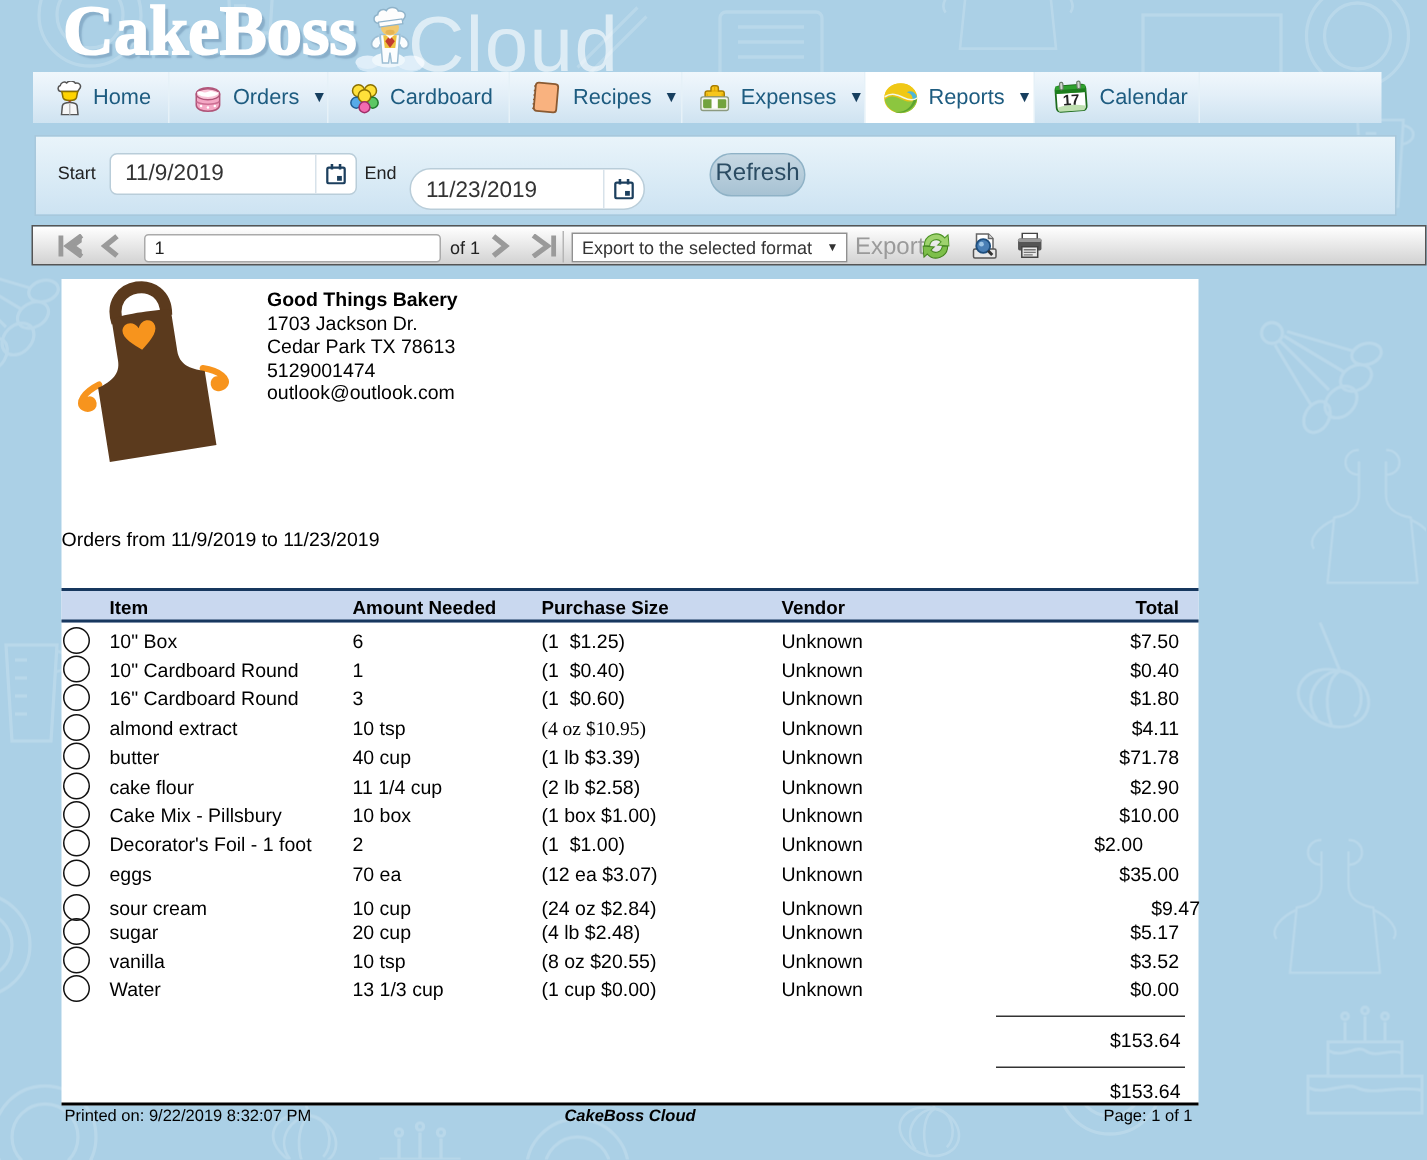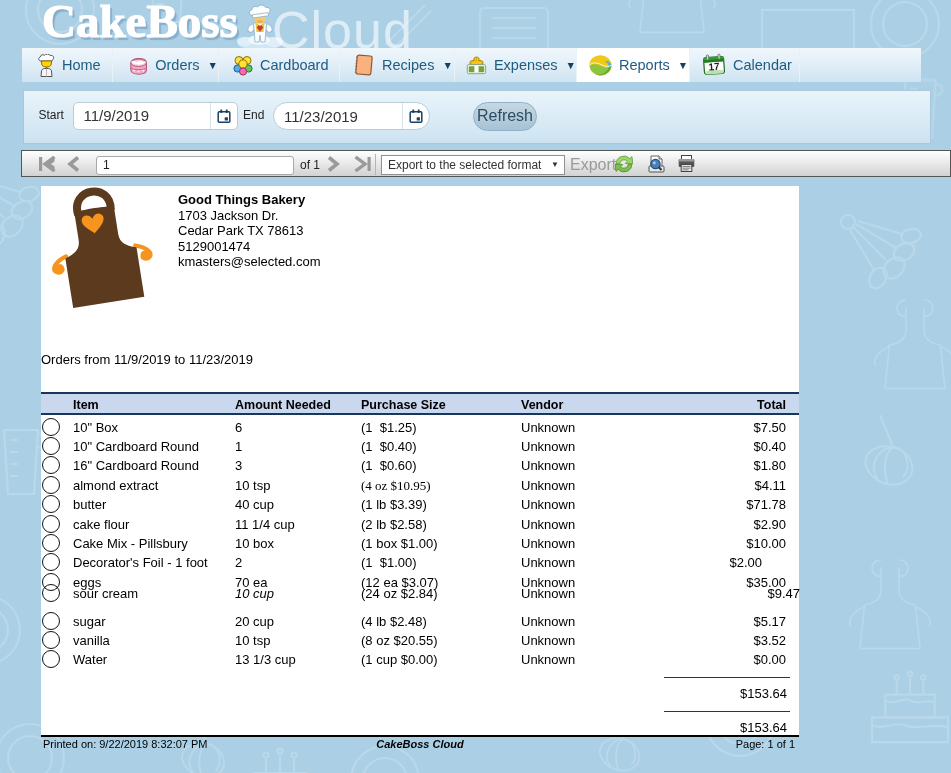--- a/index.html
+++ b/index.html
@@ -279,21 +279,21 @@
     <span class="dtext" style="flex:1;">11/9/2019</span>
     <span class="calbtn">
       <svg width="14" height="14" viewBox="0 0 14 14">
         <rect x="1.2" y="2.8" width="11.6" height="10.4" rx="1" fill="none" stroke="#1c3f5e" stroke-width="1.5"></rect>
         <path d="M4.3 0.4 L4.3 4 M9.7 0.4 L9.7 4" stroke="#1c3f5e" stroke-width="1.7"></path>
         <rect x="7.7" y="8.3" width="3.2" height="3.2" fill="#1c3f5e"></rect>
       </svg>
     </span>
   </div>
   <span class="lbl abs" style="left:219px; top:17px;">End</span>
-  <div class="dategroup abs" style="left:249px; top:11px; width:157px;border-radius:14px;">
+  <div class="dategroup abs" style="left:249px; top:21px; width:157px;border-radius:14px;">
     <span class="dtext" style="flex:1;">11/23/2019</span>
     <span class="calbtn">
       <svg width="14" height="14" viewBox="0 0 14 14">
         <rect x="1.2" y="2.8" width="11.6" height="10.4" rx="1" fill="none" stroke="#1c3f5e" stroke-width="1.5"></rect>
         <path d="M4.3 0.4 L4.3 4 M9.7 0.4 L9.7 4" stroke="#1c3f5e" stroke-width="1.7"></path>
         <rect x="7.7" y="8.3" width="3.2" height="3.2" fill="#1c3f5e"></rect>
       </svg>
     </span>
   </div>
   <div id="refreshbtn" class="abs" style="left:419px; top:10.5px;margin-left:30px;">Refresh</div>
@@ -358,21 +358,21 @@
 
     <path d="M51 31 C48.5 25 41 25.5 40 31 C39.2 36 46 41.5 51 45.5 C56 41.5 62.8 36 62 31 C61 25.5 53.5 25 51 31 Z" fill="#f7941d"></path>
   </g>
 </svg>
 
 <div class="abs rpt" style="left:178px; top:192px; line-height:15.6px; z-index:3;">
   <div style="font-weight:bold;">Good Things Bakery</div>
   <div>1703 Jackson Dr.</div>
   <div>Cedar Park TX 78613</div>
   <div>5129001474</div>
-  <div>kmasters@selected.com</div>
+  <div>outlook@outlook.com</div>
 </div>
 
 <div class="abs rpt" style="left:41px; top:352px; width:758px; text-align:left; z-index:3;">Orders from 11/9/2019 to 11/23/2019</div>
 
 <div class="abs" style="left:41px; top:392px; width:758px; height:23px; background:#c9d8ef; border-top:2px solid #17375e; border-bottom:2px solid #17375e; z-index:3;">
   <span class="rpt hcell" style="left:32px;">Item</span>
   <span class="rpt hcell" style="left:194px;">Amount Needed</span>
   <span class="rpt hcell" style="left:320px;">Purchase Size</span>
   <span class="rpt hcell" style="left:480px;">Vendor</span>
   <span class="rpt hcell" style="right:13px;">Total</span>
@@ -444,24 +444,24 @@
   <span class="rpt" style="position:absolute; right:13px; top:2.5px;">$2.00</span>
 </div>
 <div style="position:absolute; top:155.2px; left:0; width:758px; height:19.4px;">
   <span style="position:absolute; left:1px; top:0.7px; width:18px; height:18px; border:1.6px solid #111; border-radius:50%;"></span>
   <span class="rpt" style="position:absolute; left:32px; top:2.5px;">eggs</span>
   <span class="rpt" style="position:absolute; left:194px; top:2.5px;">70 ea</span>
   <span class="rpt" style="position:absolute; left:320px; top:2.5px;">(12 ea $3.07)</span>
   <span class="rpt" style="position:absolute; left:480px; top:2.5px;">Unknown</span>
   <span class="rpt" style="position:absolute; right:13px; top:2.5px;">$35.00</span>
 </div>
-<div style="position:absolute; top:166px; left:0; width:772px; height:19.4px;">
+<div style="position:absolute; top:178px; left:0; width:772px; height:19.4px;">
   <span style="position:absolute; left:1px; top:0.7px; width:18px; height:18px; border:1.6px solid #111; border-radius:50%;"></span>
   <span class="rpt" style="position:absolute; left:32px; top:2.5px;">sour cream</span>
-  <span class="rpt" style="position:absolute; left:194px; top:2.5px;font-style:italic;">10 cup</span>
+  <span class="rpt" style="position:absolute; left:194px; top:2.5px;">10 cup</span>
   <span class="rpt" style="position:absolute; left:320px; top:2.5px;">(24 oz $2.84)</span>
   <span class="rpt" style="position:absolute; left:480px; top:2.5px;">Unknown</span>
   <span class="rpt" style="position:absolute; right:13px; top:2.5px;">$9.47</span>
 </div>
 <div style="position:absolute; top:194.0px; left:0; width:758px; height:19.4px;">
   <span style="position:absolute; left:1px; top:0.7px; width:18px; height:18px; border:1.6px solid #111; border-radius:50%;"></span>
   <span class="rpt" style="position:absolute; left:32px; top:2.5px;">sugar</span>
   <span class="rpt" style="position:absolute; left:194px; top:2.5px;">20 cup</span>
   <span class="rpt" style="position:absolute; left:320px; top:2.5px;">(4 lb $2.48)</span>
   <span class="rpt" style="position:absolute; left:480px; top:2.5px;">Unknown</span>

